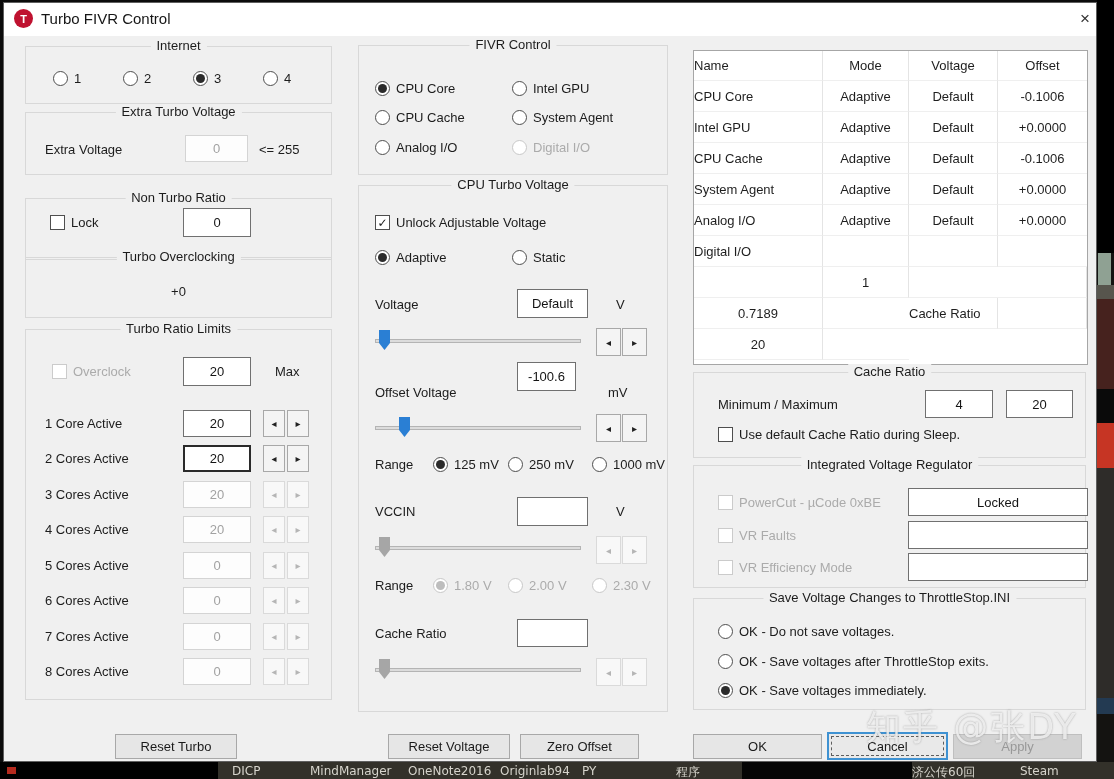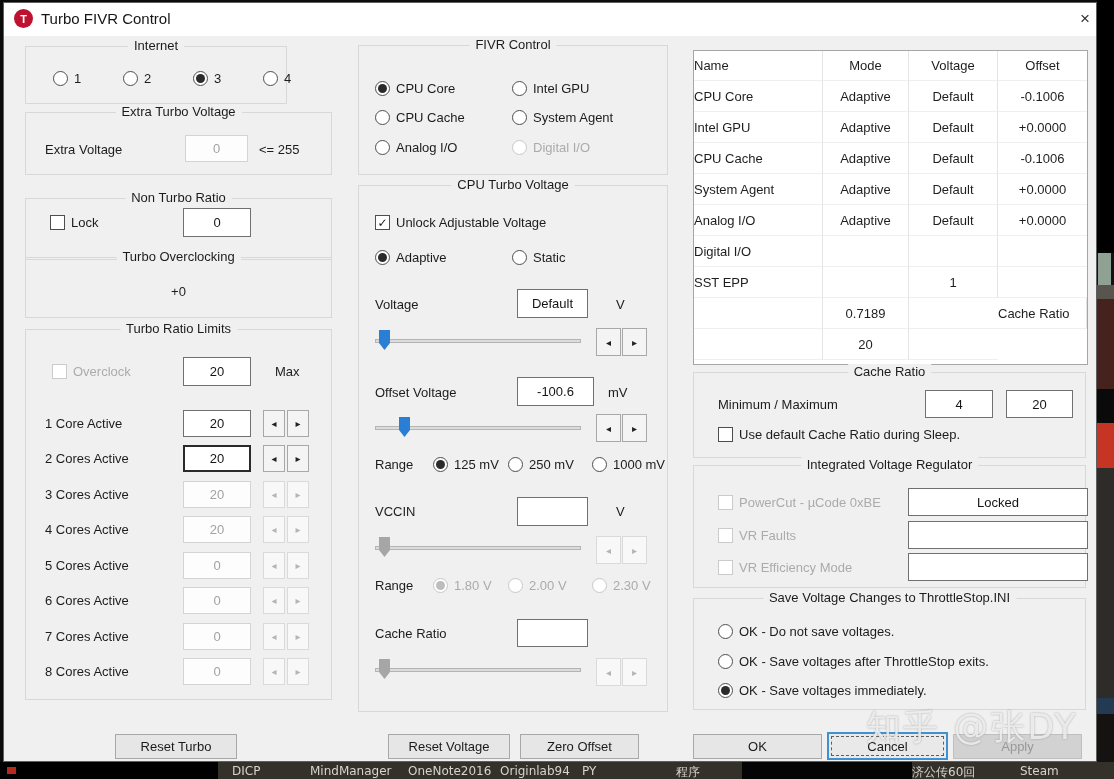--- a/index.html
+++ b/index.html
@@ -74,21 +74,21 @@
 </style>
 </head>
 <body>
 
 <div class="abs dialog"></div>
 <div class="abs titlebar"></div>
 <div class="abs app-icon">T</div>
 <div class="abs title-text">Turbo FIVR Control</div>
 <div class="abs close-x">×</div>
 
-<div class="group" style="left:25px;top:46px;width:262px;height:58px">
+<div class="group" style="left:25px;top:46px;width:307px;height:58px">
   <span class="gtitle">Internet</span>
 </div>
 <span class="radio" style="left:53px;top:71px">
     <span class="circ"></span>
     <span>1</span>
   </span>
 <span class="radio" style="left:123px;top:71px">
     <span class="circ"></span>
     <span>2</span>
   </span>
@@ -256,21 +256,21 @@
 <div class="track" style="left:375px;top:339px;width:206px"></div>
 <div class="thumb blue" style="left:379px;top:330px"></div>
 <span class="spin" style="left:596px;top:328px;width:25px;height:28px">
     <span>◂</span>
   </span>
 <span class="spin" style="left:622px;top:328px;width:25px;height:28px">
     <span>▸</span>
   </span>
 
 <span class="lbl" style="left:375px;top:385px">Offset Voltage</span>
-<div class="txt" style="left:517px;top:377px;width:77px;height:29px">-100.6</div>
+<div class="txt" style="left:517px;top:362px;width:59px;height:29px">-100.6</div>
 <span class="lbl" style="left:608px;top:385px">mV</span>
 <div class="track" style="left:375px;top:426px;width:206px"></div>
 <div class="thumb blue" style="left:399px;top:417px"></div>
 <span class="spin" style="left:596px;top:414px;width:25px;height:28px">
     <span>◂</span>
   </span>
 <span class="spin" style="left:622px;top:414px;width:25px;height:28px">
     <span>▸</span>
   </span>
 
@@ -357,21 +357,20 @@
   <div class="tcell namecol sep">Analog I/O</div>
   <div class="tcell sep">Adaptive</div>
   <div class="tcell sep">Default</div>
   <div class="tcell">+0.0000</div>
 
   <div class="tcell namecol sep">Digital I/O</div>
   <div class="tcell sep"></div>
   <div class="tcell sep"></div>
   <div class="tcell"></div>
 
-  <div class="tcell namecol sep">SST EPP</div>
   <div class="tcell sep"></div>
   <div class="tcell sep">1</div>
   <div class="tcell"></div>
 
   <div class="tcell sep"></div>
   <div class="tcell sep">0.7189</div>
   <div class="tcell"></div>
 
   <div class="tcell namecol sep">Cache Ratio</div>
   <div class="tcell sep"></div>

